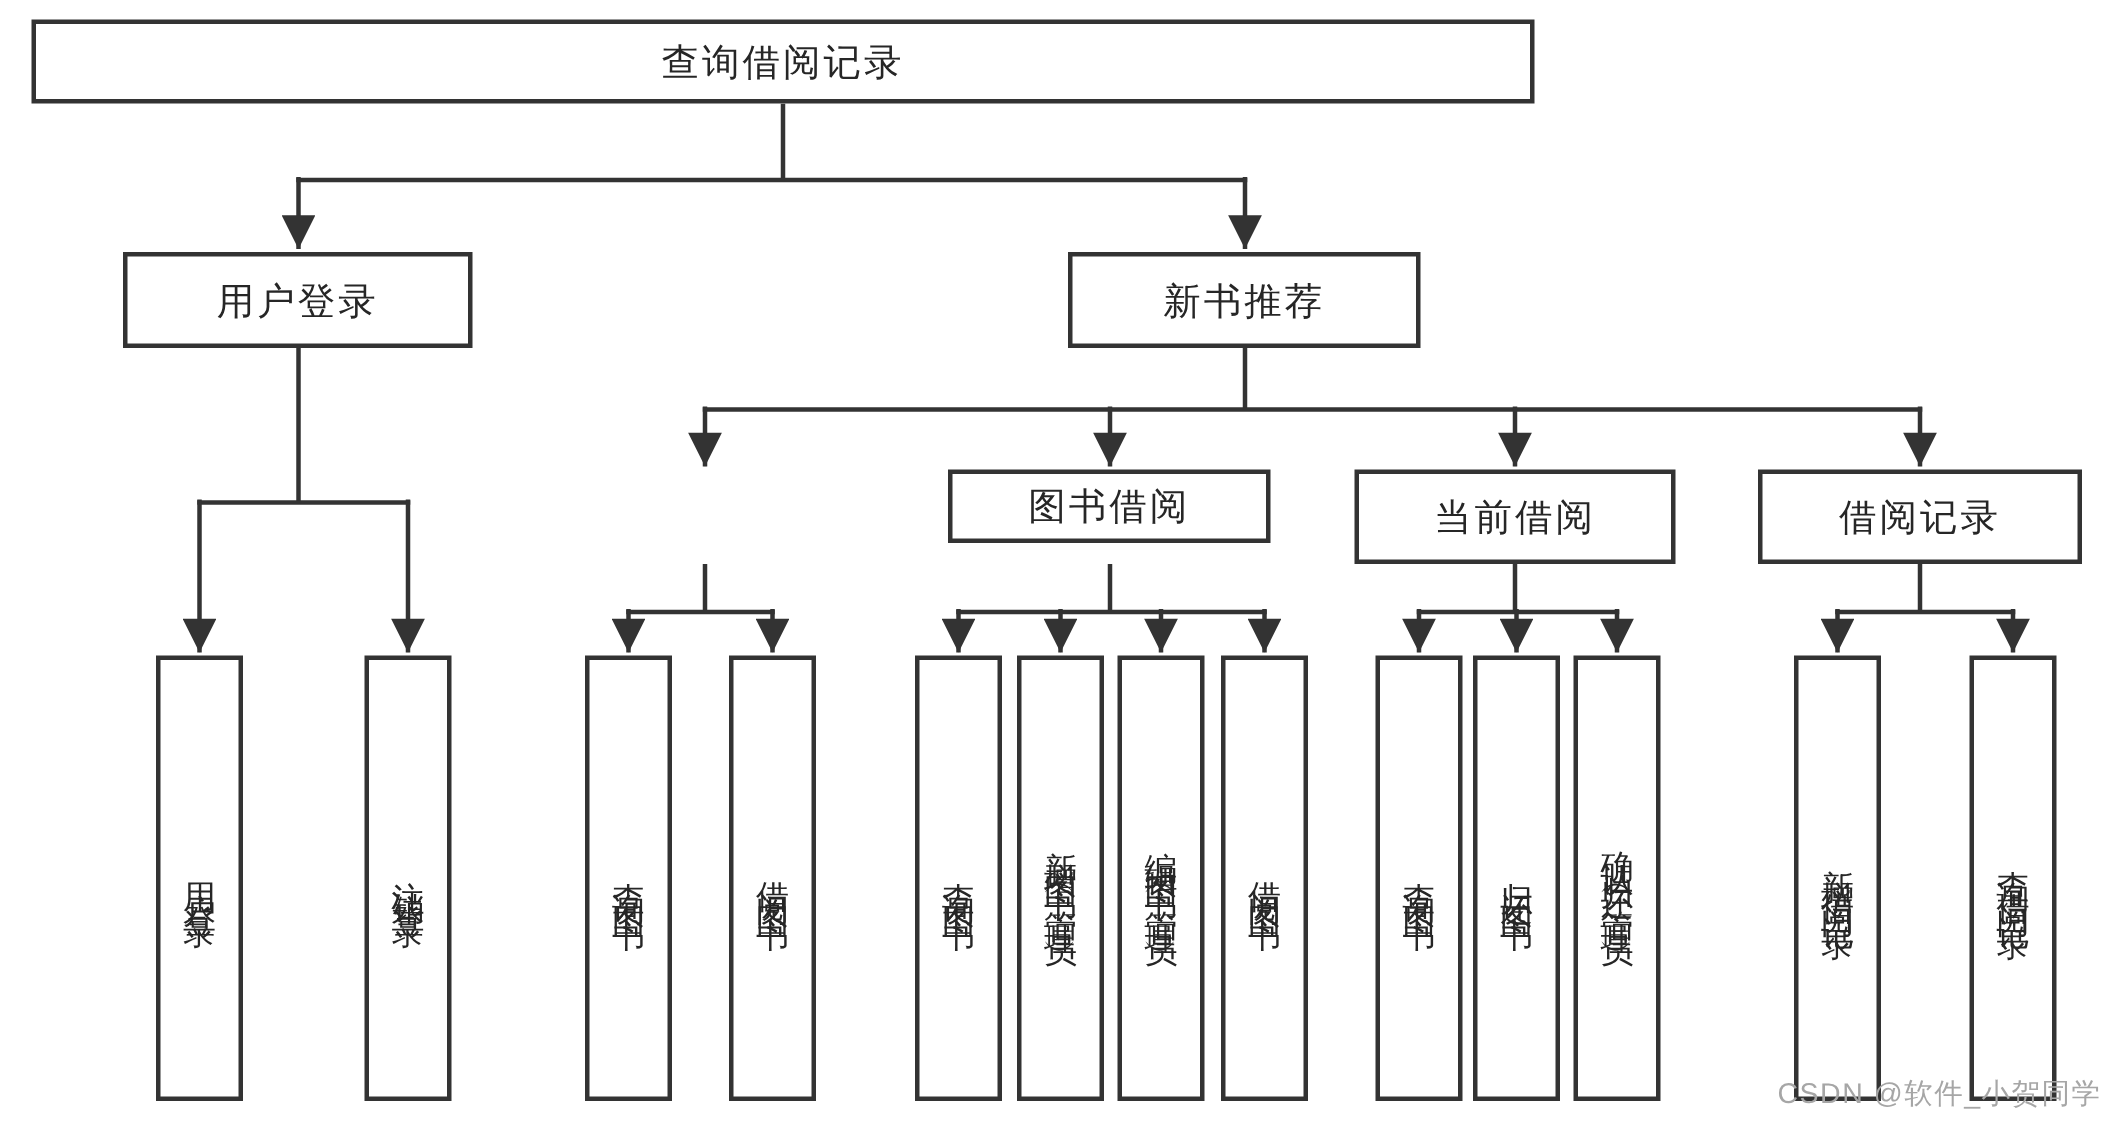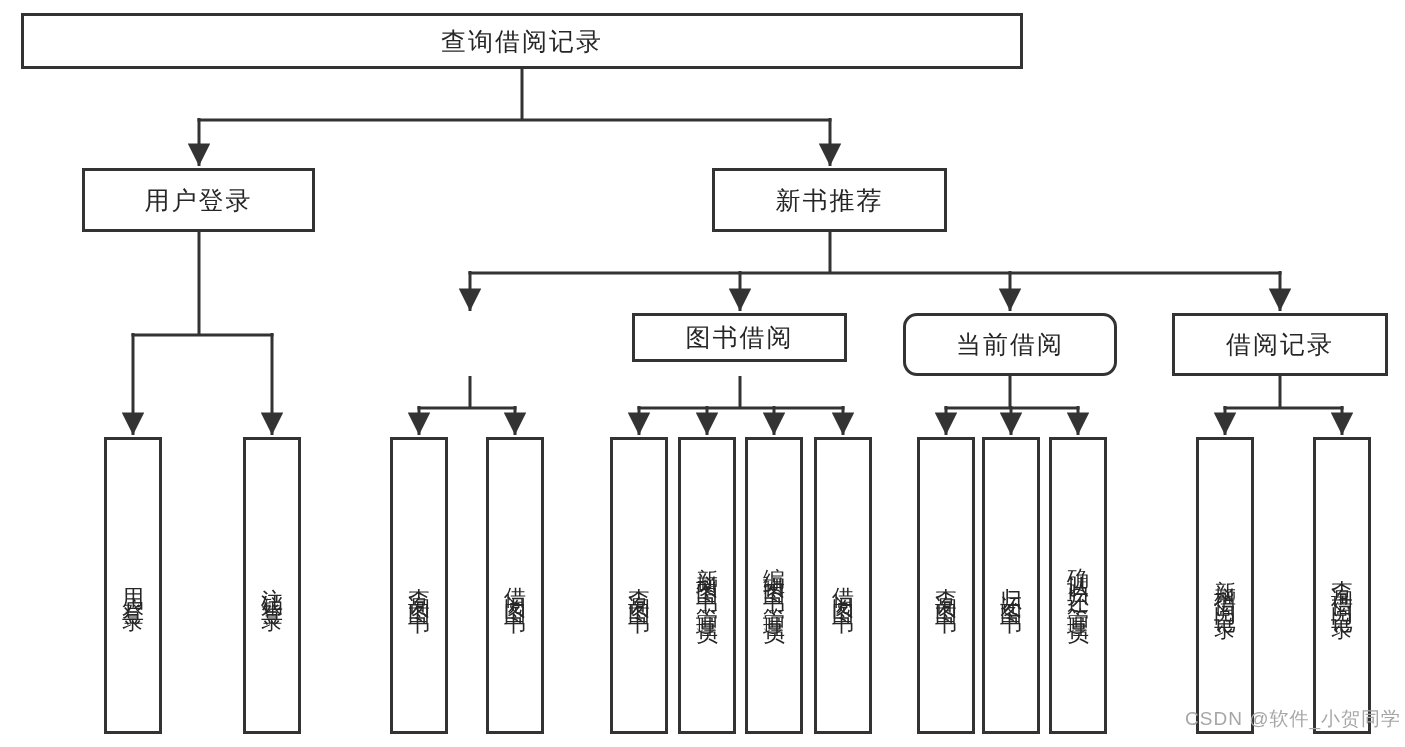--- a/index.html
+++ b/index.html
@@ -41,21 +41,21 @@
   .node.v {
     writing-mode: vertical-lr;
     text-orientation: mixed;
     font-size: 22px;
     letter-spacing: 8px;
     white-space: normal;
   }
   #watermark {
     position: absolute;
     right: 4px;
-    bottom: 15px;
+    bottom: 5px;
     font-size: 19px;
     color: #a6a6a6;
     letter-spacing: 1px;
   }
 </style>
 </head>
 <body>
 
 <div id="canvas">
 
@@ -122,21 +122,21 @@
       </g>
     </g>
   </svg>
 
   <div class="node h" style="left:21px; top:13px; width:1002px; height:56px;">查询借阅记录</div>
 
   <div class="node h" style="left:82px; top:168px; width:233px; height:64px;">用户登录</div>
   <div class="node h" style="left:712px; top:168px; width:235px; height:64px;">新书推荐</div>
 
   <div class="node h" style="left:632px; top:313px; width:215px; height:49px;">图书借阅</div>
-  <div class="node h" style="left:903px; top:313px; width:214px; height:63px;border-radius:14px;">当前借阅</div>
+  <div class="node h" style="left:903px; top:313px; width:214px; height:63px;">当前借阅</div>
   <div class="node h" style="left:1172px; top:313px; width:216px; height:63px;">借阅记录</div>
 
   <div class="node v" style="left:104px; top:437px; width:58px; height:297px;">用户登录</div>
   <div class="node v" style="left:243px; top:437px; width:58px; height:297px;">注销登录</div>
 
   <div class="node v" style="left:390px; top:437px; width:58px; height:297px;">查询图书</div>
   <div class="node v" style="left:486px; top:437px; width:58px; height:297px;">借阅图书</div>
 
   <div class="node v" style="left:610px; top:437px; width:58px; height:297px;">查询图书</div>
   <div class="node v" style="left:678px; top:437px; width:58px; height:297px;">新增图书（管理员）</div>

